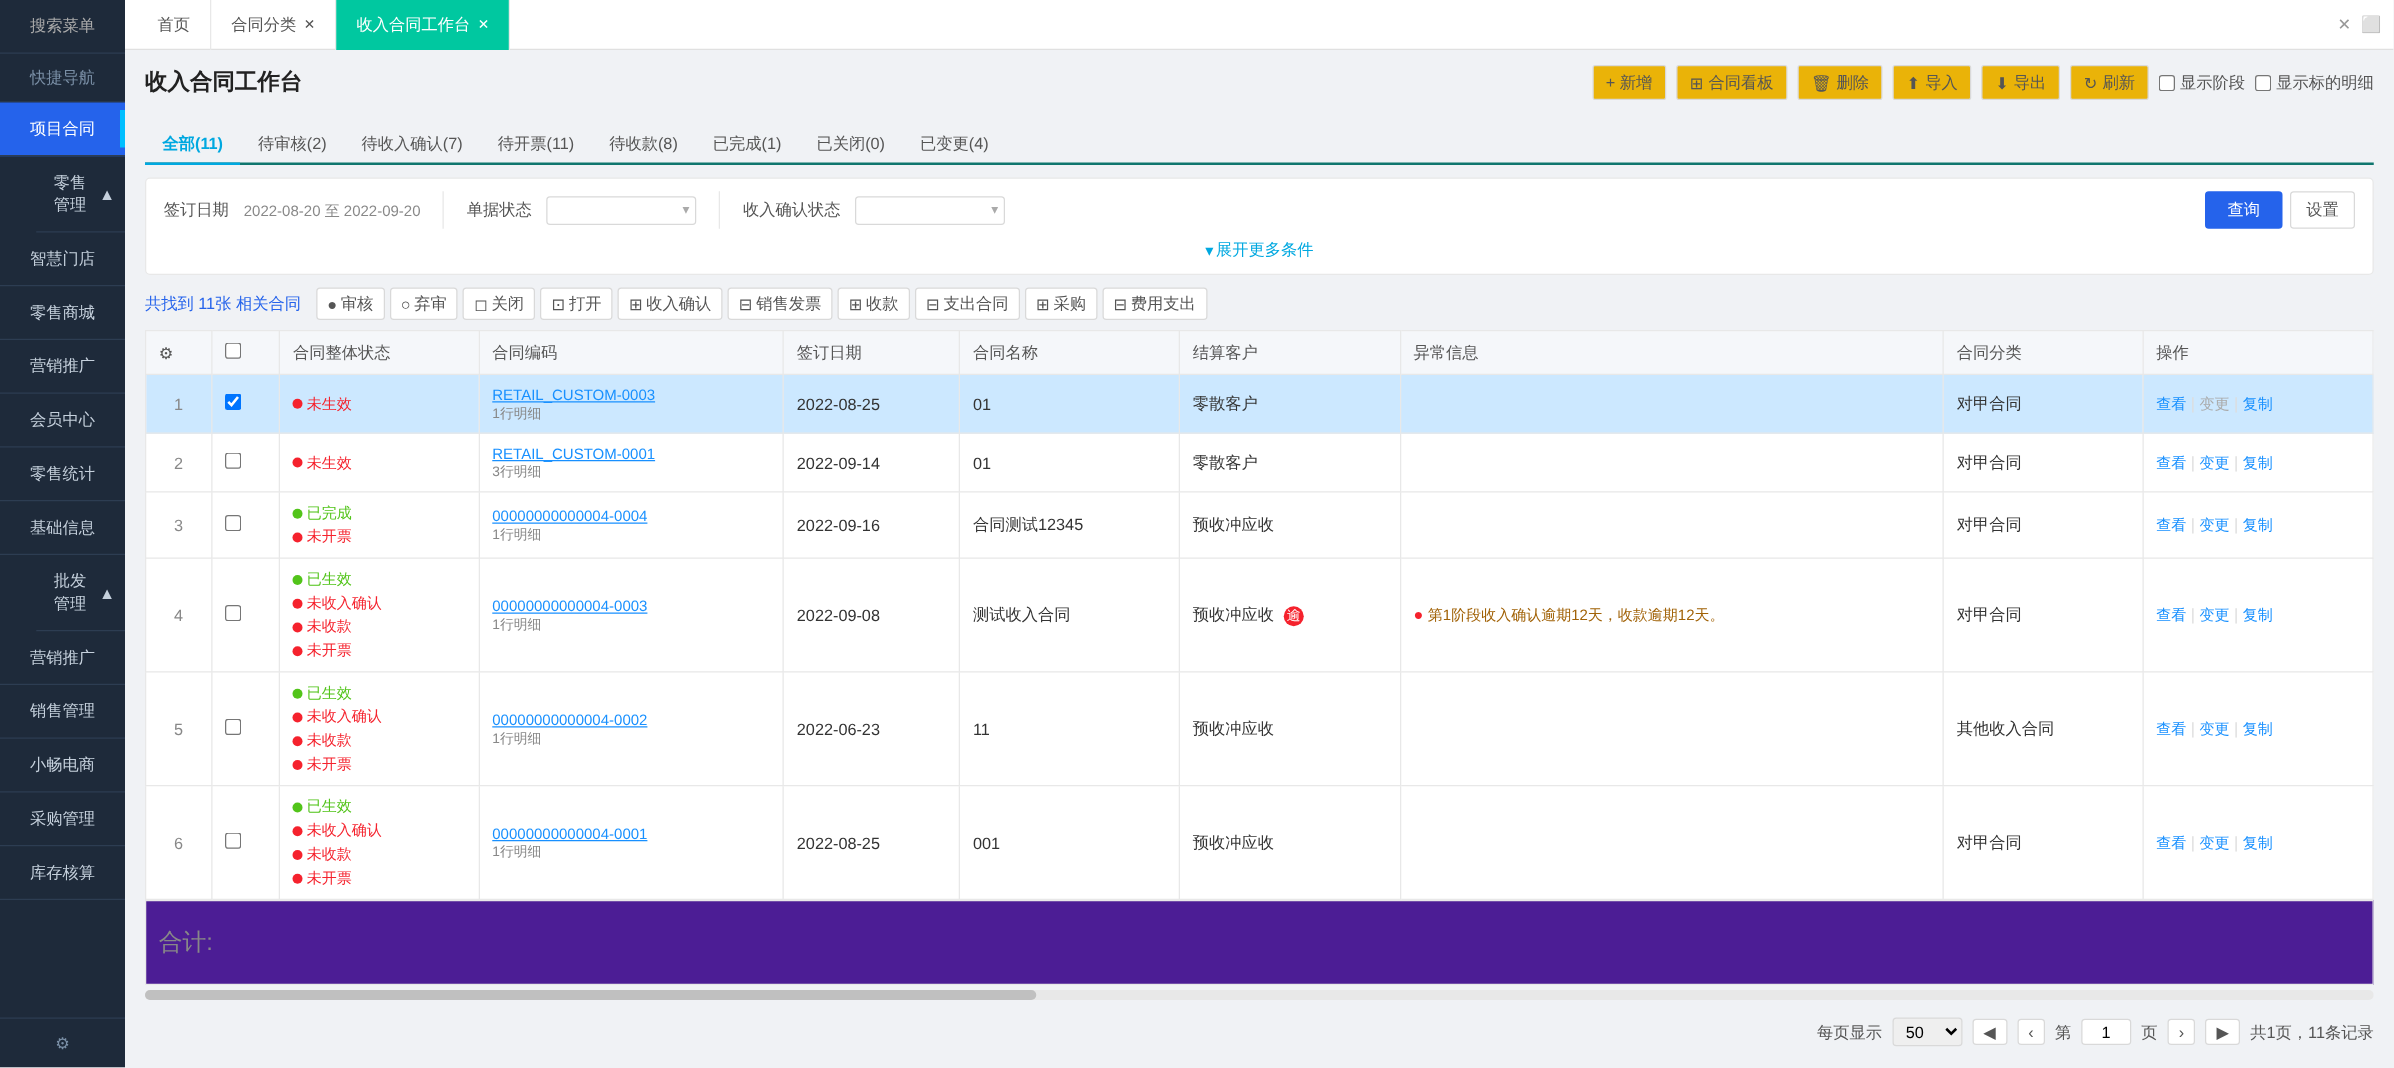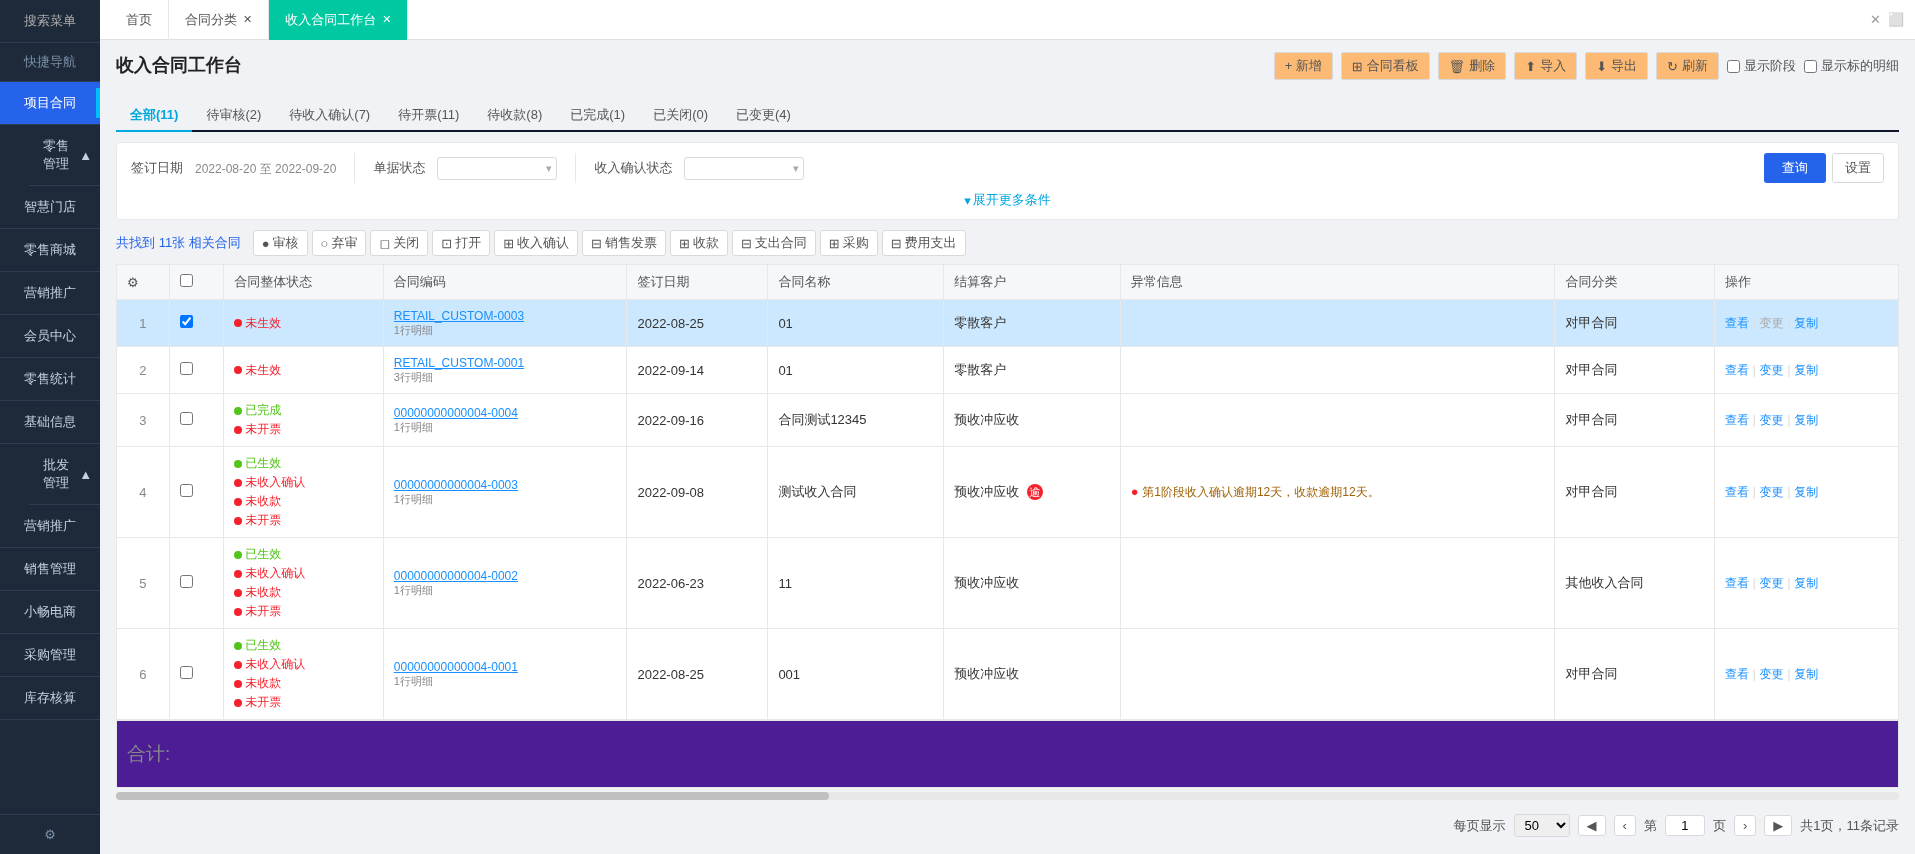--- a/index.html
+++ b/index.html
@@ -24,26 +24,26 @@
     .top-tab.active { background: #00c8a0; color: #fff; border-radius: 0; }
     .top-tab .close-btn { font-size: 11px; cursor: pointer; }
     .top-tabs-right { margin-left: auto; display: flex; gap: 8px; color: #999; font-size: 13px; }
 
     
     .page-content { padding: 12px 16px; flex: 1; overflow: auto; }
     .page-title { font-size: 18px; font-weight: bold; color: #222; margin-bottom: 12px; }
 
     
     .toolbar { display: flex; align-items: center; gap: 8px; margin-bottom: 10px; flex-wrap: wrap; }
-    .toolbar-btn { display: flex; align-items: center; gap: 4px; padding: 4px 10px; border: 1px solid #d9d9d9; background: #fdba74; border-radius: 2px; cursor: pointer; color: #555; font-size: 13px; }
+    .toolbar-btn { display: flex; align-items: center; gap: 4px; padding: 4px 10px; border: 1px solid #d9d9d9; background: #eab308; border-radius: 2px; cursor: pointer; color: #555; font-size: 13px; }
     .toolbar-check { display: flex; align-items: center; gap: 4px; font-size: 12px; color: #555; }
     .toolbar-check input { cursor: pointer; }
 
     
-    .sub-tabs { display: flex; gap: 0; border-bottom: 2px solid #0f172a; margin-bottom: 10px; }
+    .sub-tabs { display: flex; gap: 0; border-bottom: 2px solid #0f766e; margin-bottom: 10px; }
     .sub-tab { padding: 6px 14px; cursor: pointer; color: #555; font-size: 13px; border-bottom: 2px solid transparent; margin-bottom: -2px; }
     .sub-tab.active { color: #00a8e0; border-bottom: 2px solid #00a8e0; font-weight: bold; }
 
     
     .filter-bar { background: #fff; border: 1px solid #e8e8e8; border-radius: 4px; padding: 10px 14px; margin-bottom: 10px; }
     .filter-row { display: flex; align-items: center; gap: 12px; flex-wrap: wrap; }
     .filter-label { color: #555; font-size: 13px; white-space: nowrap; }
     .filter-btn { padding: 2px 8px; border: 1px solid transparent; border-radius: 3px; cursor: pointer; font-size: 12px; color: #555; background: none; }
     .filter-btn.active { background: #00bfff; color: #fff; border-radius: 10px; padding: 2px 10px; }
     .filter-date-range { font-size: 12px; color: #888; margin-top: 2px; }

